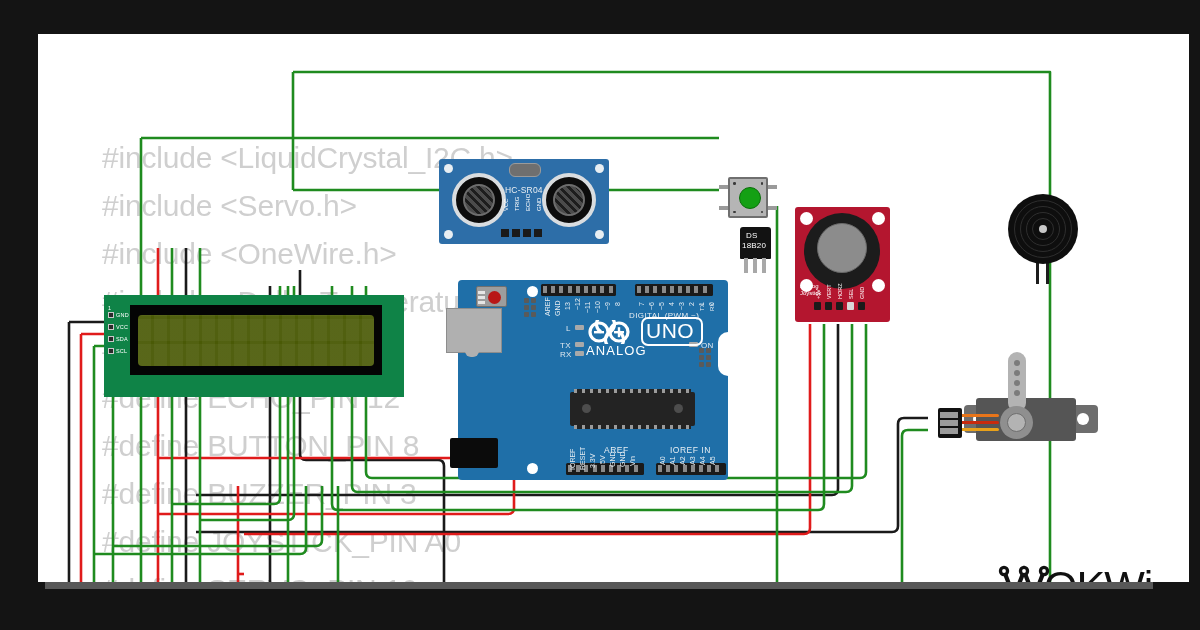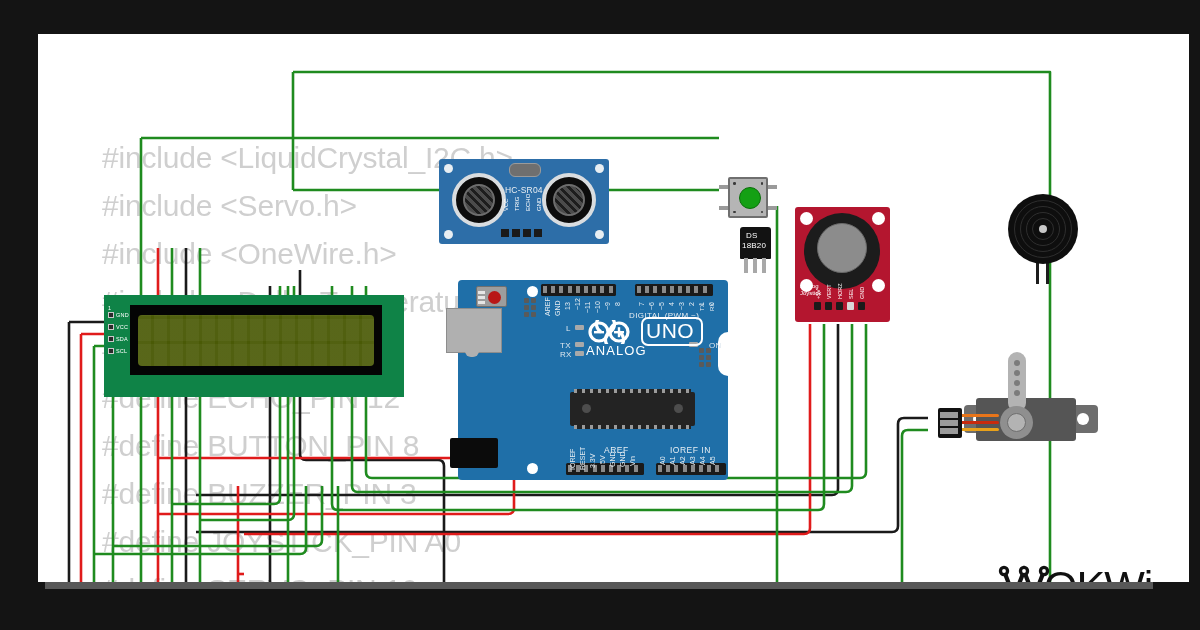--- a/index.html
+++ b/index.html
@@ -349,21 +349,21 @@
       <div class="vlbl" style="left:241px;top:31px;font-size:6px">TX</div>
       <div class="vlbl" style="left:251px;top:31px;font-size:6px">RX</div>
 
       <div class="ledTxt" style="left:108px;top:44px">L</div>
       <div class="led" style="left:117px;top:45px"></div>
       <div class="ledTxt" style="left:102px;top:61px">TX</div>
       <div class="led" style="left:117px;top:62px"></div>
       <div class="ledTxt" style="left:102px;top:70px">RX</div>
       <div class="led" style="left:117px;top:71px"></div>
       <div class="led" style="left:231px;top:62px"></div>
-      <div class="ledTxt" style="left:251px;top:61px">ON</div>
+      <div class="ledTxt" style="left:243px;top:61px">ON</div>
 
       <div class="logoC">
         <svg viewBox="0 0 48 24" width="48" height="24">
           <path d="M13,12 a9,9 0 1,1 9,0 a9,9 0 1,0 9,0" fill="none" stroke="#fff" stroke-width="3.2" transform="translate(2,0)"></path>
           <circle cx="13" cy="12" r="9" fill="none" stroke="#fff" stroke-width="3.2"></circle>
           <circle cx="33" cy="12" r="9" fill="none" stroke="#fff" stroke-width="3.2"></circle>
           <rect x="8" y="11" width="10" height="2.4" fill="#fff"></rect>
           <rect x="28" y="11" width="10" height="2.4" fill="#fff"></rect>
           <rect x="31.8" y="7.2" width="2.4" height="10" fill="#fff"></rect>
         </svg>

